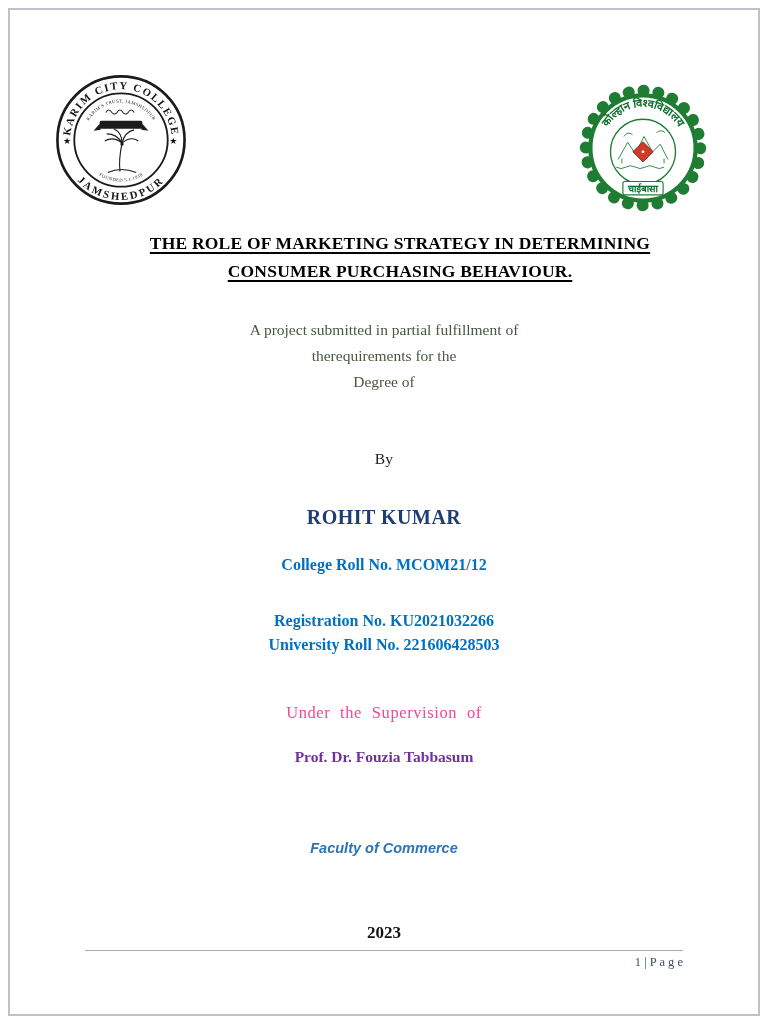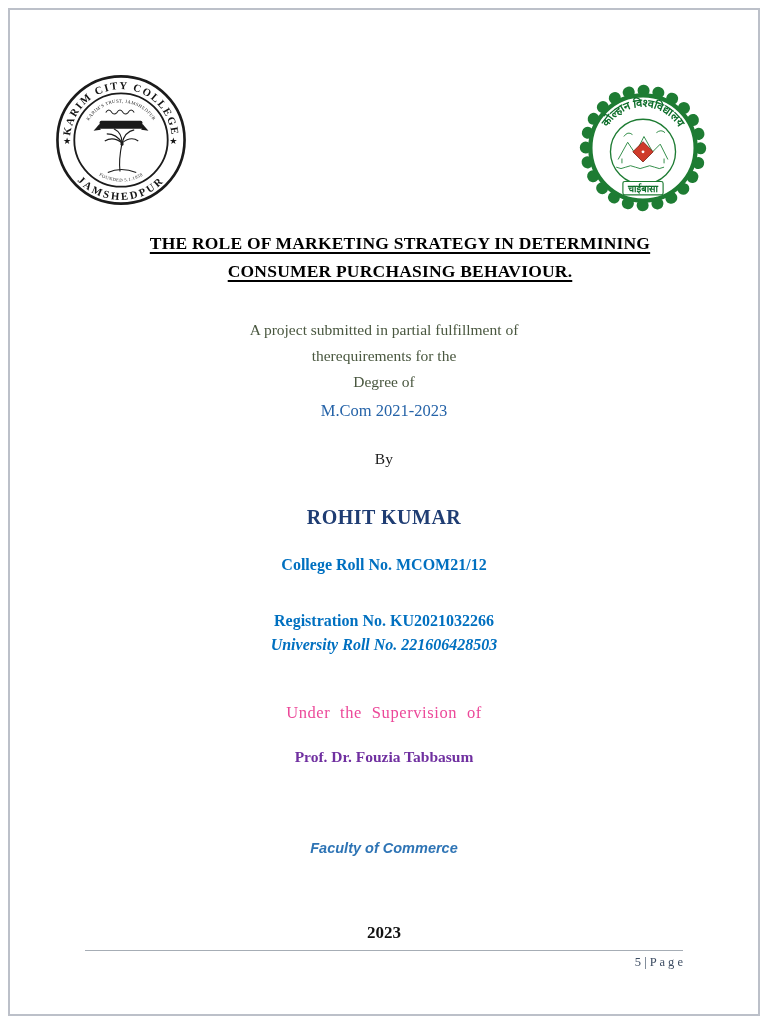--- a/index.html
+++ b/index.html
@@ -30,21 +30,21 @@
 
   .degree { top: 401px; font-size: 16.5px; color: #2563a8; }
 
   .by { top: 450px; font-size: 15.5px; color: #1a1a1a; letter-spacing: 0.3px; }
 
   .author { top: 506px; font-size: 20px; font-weight: bold; color: #1f3d73; letter-spacing: 0.5px; }
 
   .roll { font-size: 16px; font-weight: bold; color: #0070c0; }
   .roll1 { top: 556px; }
   .roll2 { top: 612px; }
-  .roll3 { top: 636px; font-style: italic; }
+  .roll3 { top: 636px; }
 
   .supervision { top: 703px; font-size: 16.5px; color: #ec4899; word-spacing: 5px; letter-spacing: 0.6px; }
   .supervisor  { top: 748px; font-size: 15.5px; font-weight: bold; color: #7030a0; }
 
   .faculty {
     top: 816px; font-size: 14.5px; font-style: italic; font-weight: 600;
     font-family: "Liberation Sans", sans-serif; color: #2e74b5; margin-top: 24px;
   }
   .address {
     top: 848px; font-size: 14.5px;
@@ -137,32 +137,31 @@
     <div><span>THE ROLE OF MARKETING STRATEGY IN DETERMINING</span></div>
     <div><span>CONSUMER PURCHASING BEHAVIOUR.</span></div>
   </div>
 
   <div class="line submitted">
     <div>A project submitted in partial fulfillment of</div>
     <div>therequirements for the</div>
     <div>Degree of</div>
   </div>
 
-  <div class="line degree">M.Com 2021-2023</div>
 
   <div class="line by">By</div>
 
   <div class="line author">ROHIT KUMAR</div>
 
   <div class="line roll roll1">College Roll No. MCOM21/12</div>
   <div class="line roll roll2">Registration No. KU2021032266</div>
   <div class="line roll roll3">University Roll No. 221606428503</div>
 
   <div class="line supervision">Under the Supervision of</div>
   <div class="line supervisor">Prof. Dr. Fouzia Tabbasum</div>
 
   <div class="line faculty">Faculty of Commerce</div>
 
   <div class="line year">2023</div>
 
   <div class="footer-rule"></div>
-  <div class="line page-number">5 | P a g e</div>
+  <div class="line page-number">1 | P a g e</div>
 </div>
 
 </body></html>

